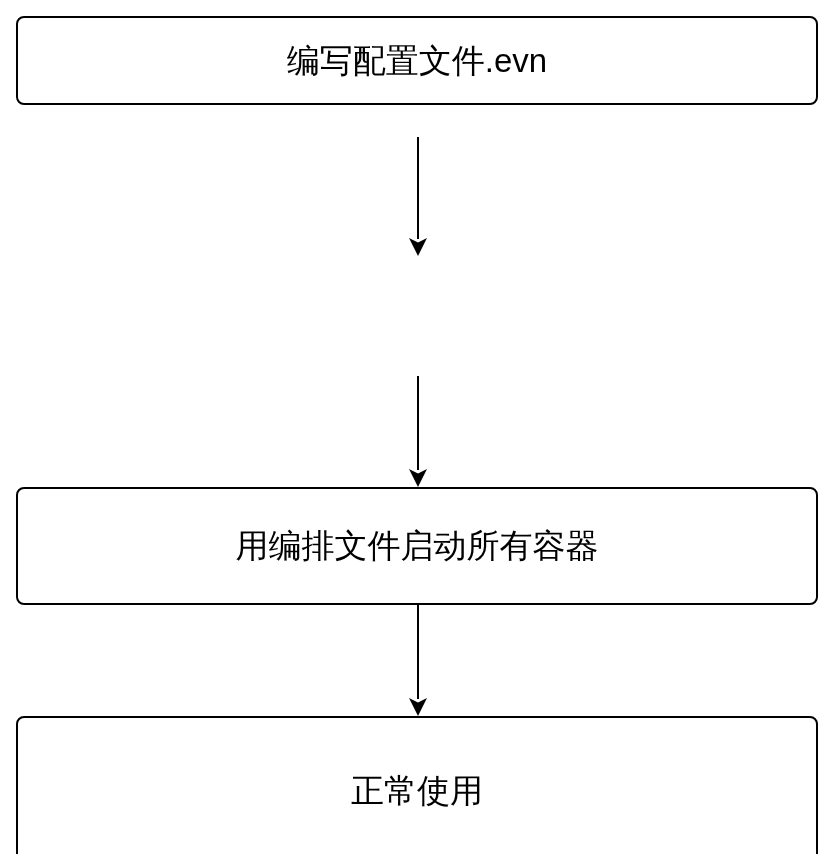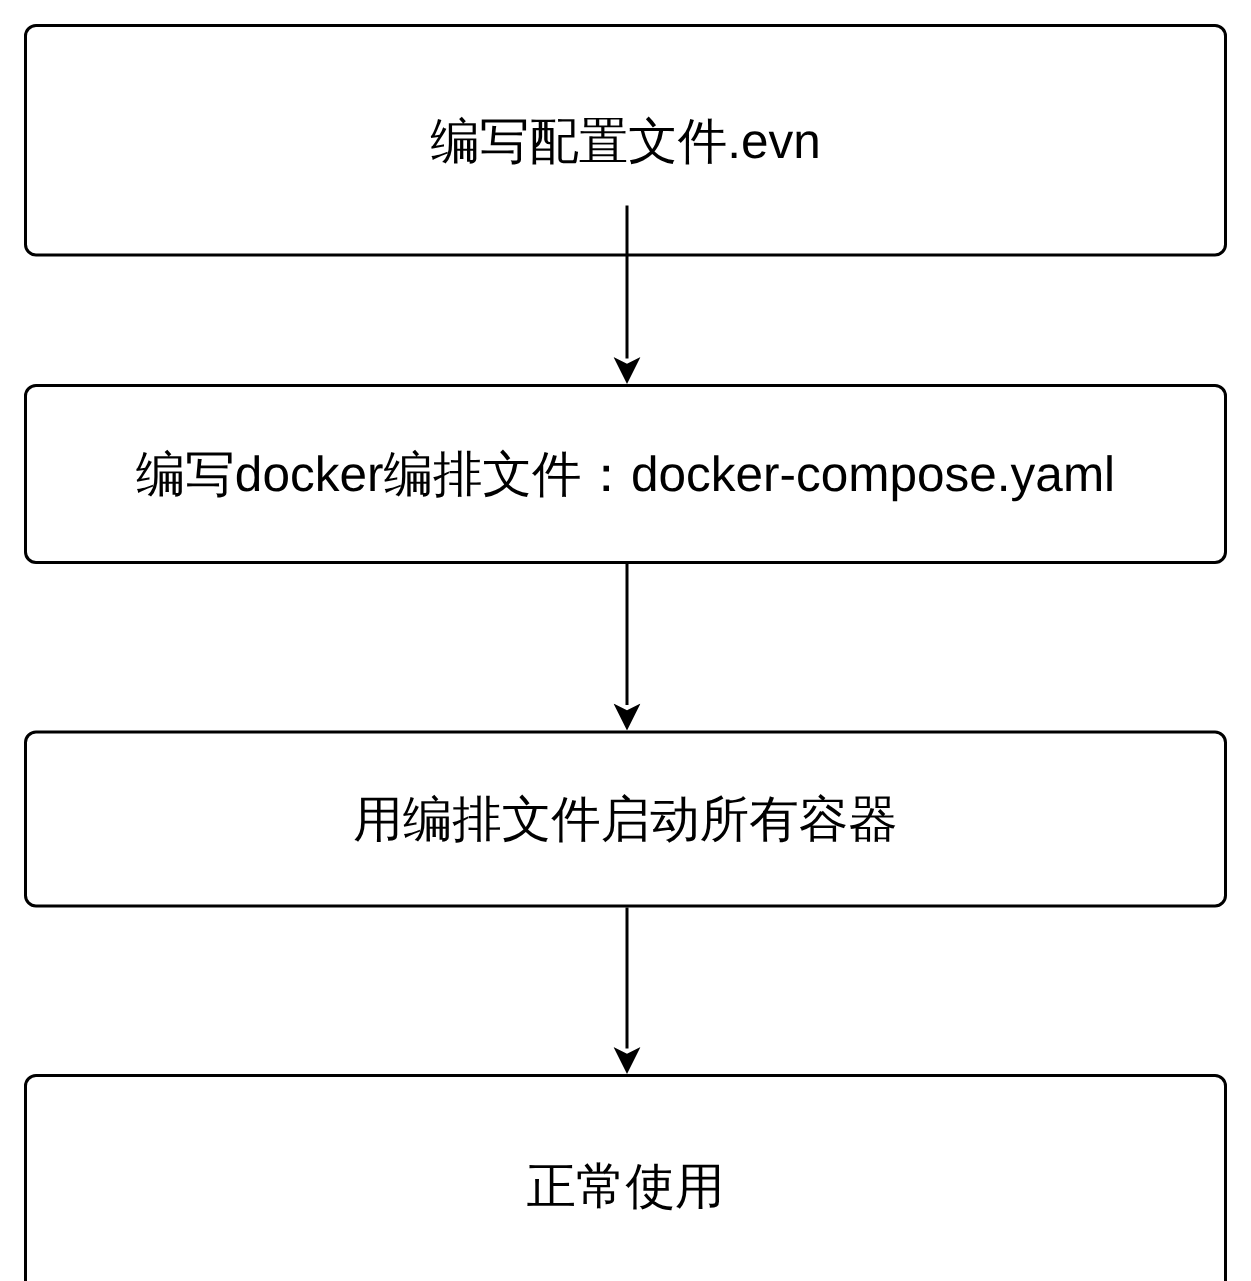--- a/index.html
+++ b/index.html
@@ -25,21 +25,21 @@
     background: #ffffff;
     display: flex;
     align-items: center;
     justify-content: center;
     text-align: center;
     font-size: 33px;
     line-height: 1.2;
     color: #000000;
     white-space: nowrap;
   }
-  #node-1 { top: 16px;  height: 155px; }
+  #node-1 { top: 16px;  height: 89px; }
   #node-2 { top: 256px; height: 120px; }
   #node-3 { top: 487px; height: 118px; }
   #node-4 { top: 716px; height: 150px; }
 
   .flow-arrow {
     position: absolute;
     left: 409px;
     width: 18px;
     display: flex;
     flex-direction: column;
@@ -78,23 +78,20 @@
     <span>编写配置文件.evn</span>
   </div>
 
   <div class="flow-arrow" id="arrow-1">
     <div class="arrow-line"></div>
     <svg class="arrow-head" width="18" height="18" viewBox="0 0 18 18">
       <path d="M9 18 L0 0 L9 4.5 L18 0 Z" fill="#000000"></path>
     </svg>
   </div>
 
-  <div class="flow-node" id="node-2">
-    <span>编写docker编排文件：docker-compose.yaml</span>
-  </div>
 
   <div class="flow-arrow" id="arrow-2">
     <div class="arrow-line"></div>
     <svg class="arrow-head" width="18" height="18" viewBox="0 0 18 18">
       <path d="M9 18 L0 0 L9 4.5 L18 0 Z" fill="#000000"></path>
     </svg>
   </div>
 
   <div class="flow-node" id="node-3">
     <span>用编排文件启动所有容器</span>

